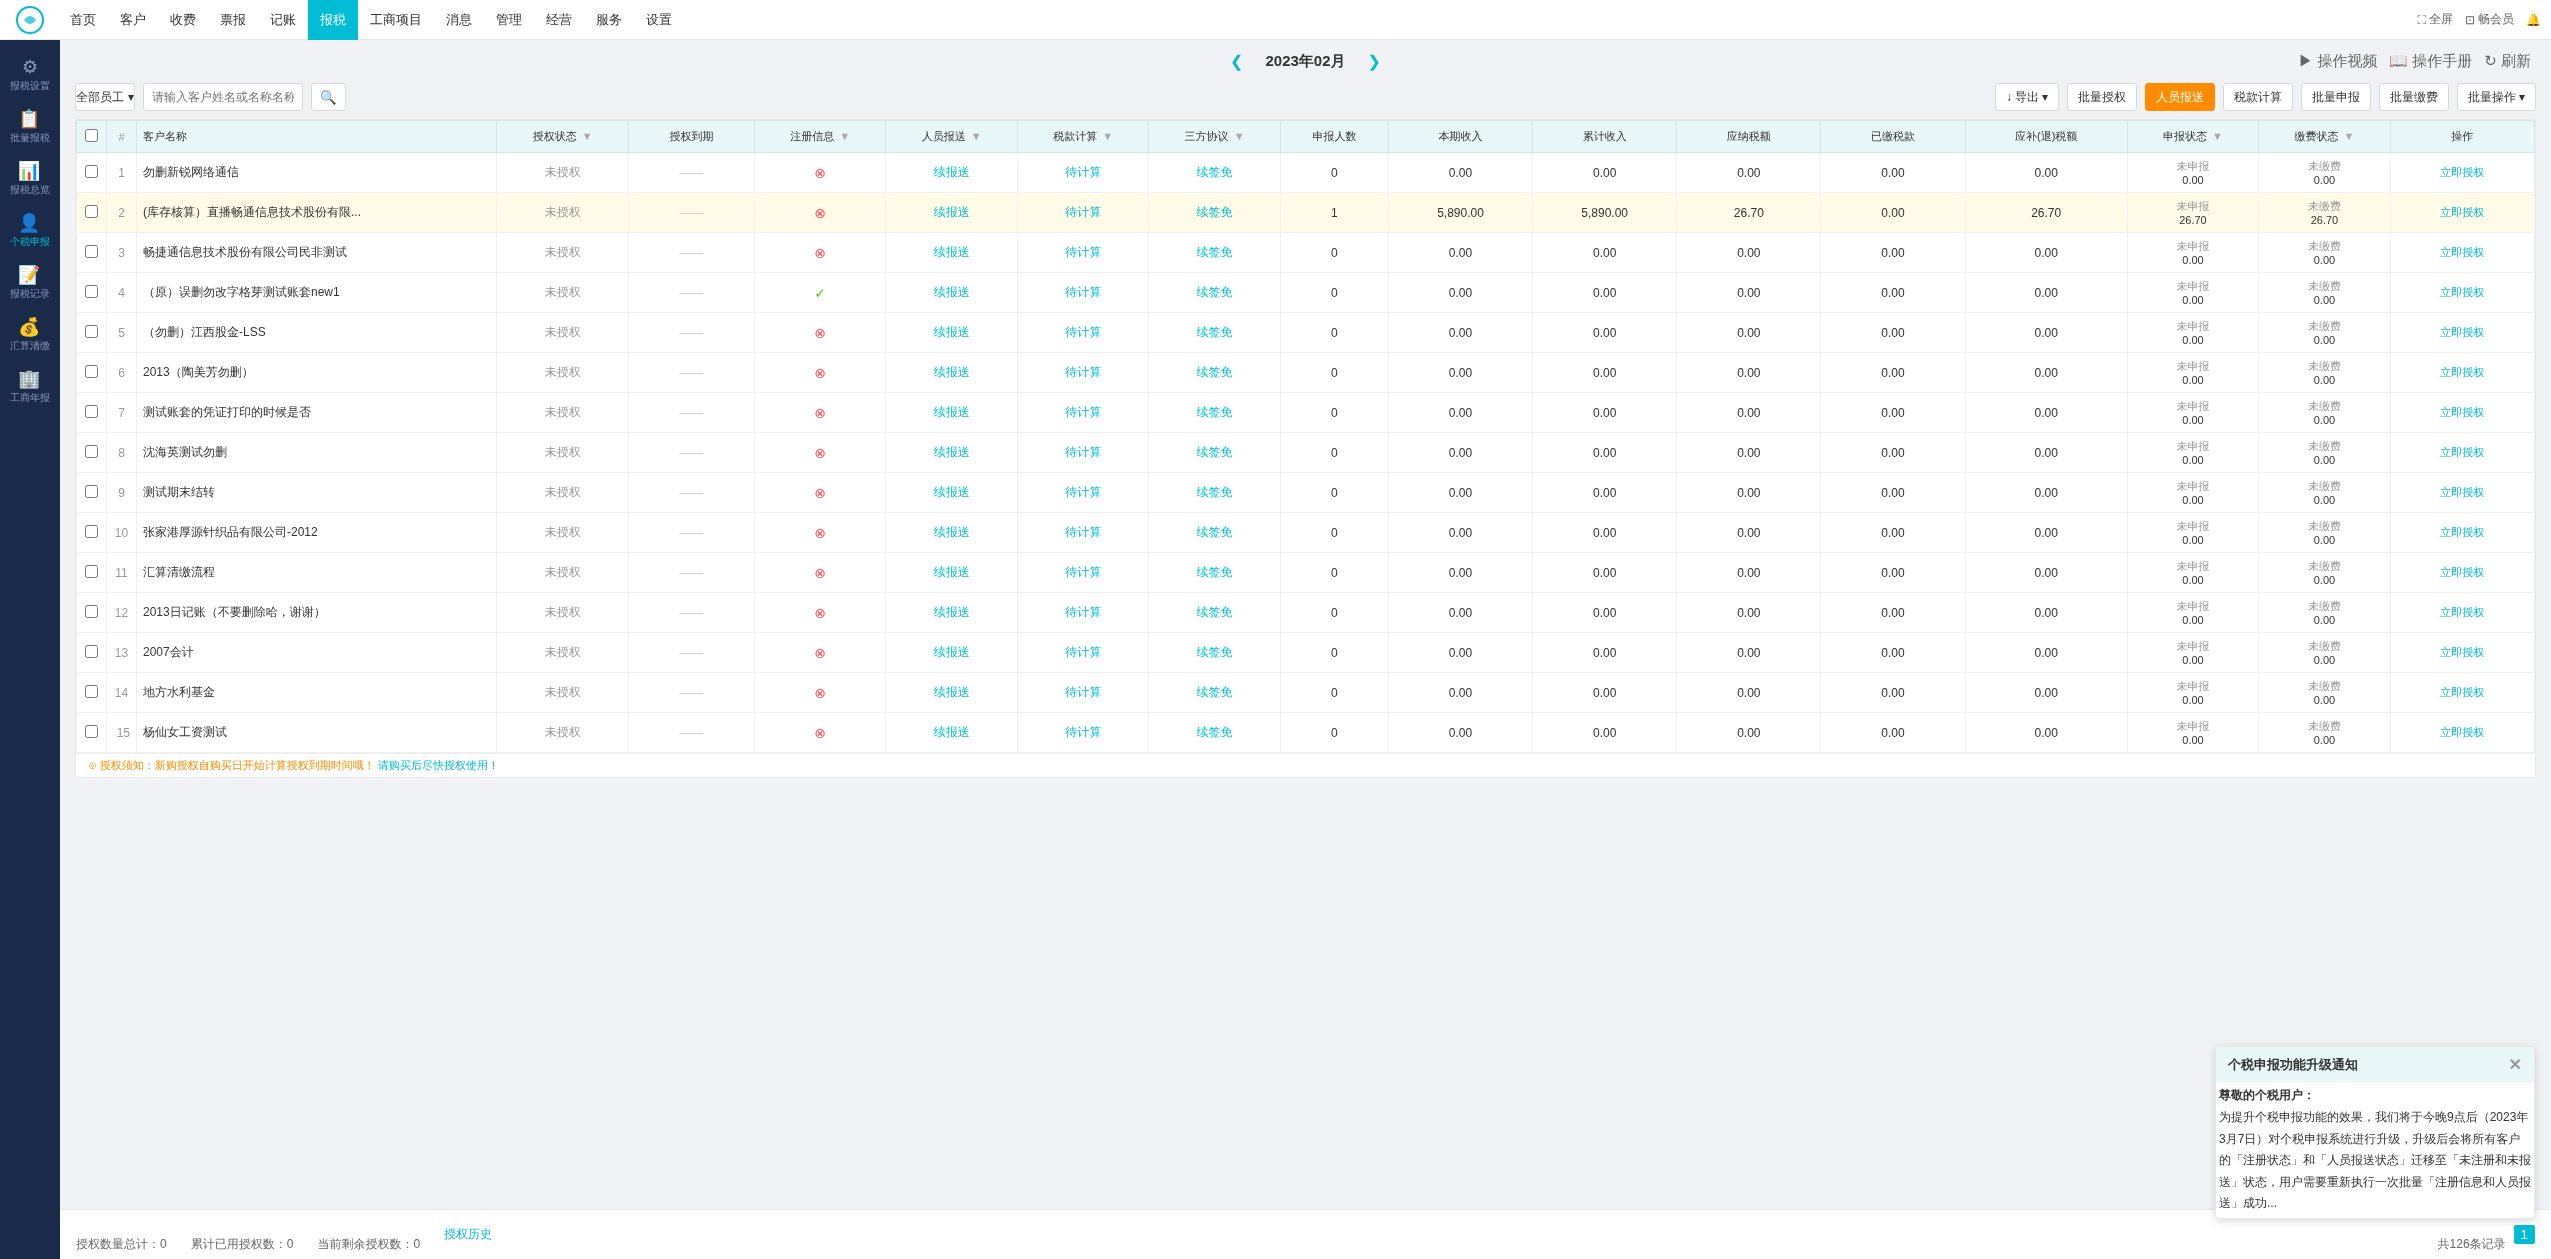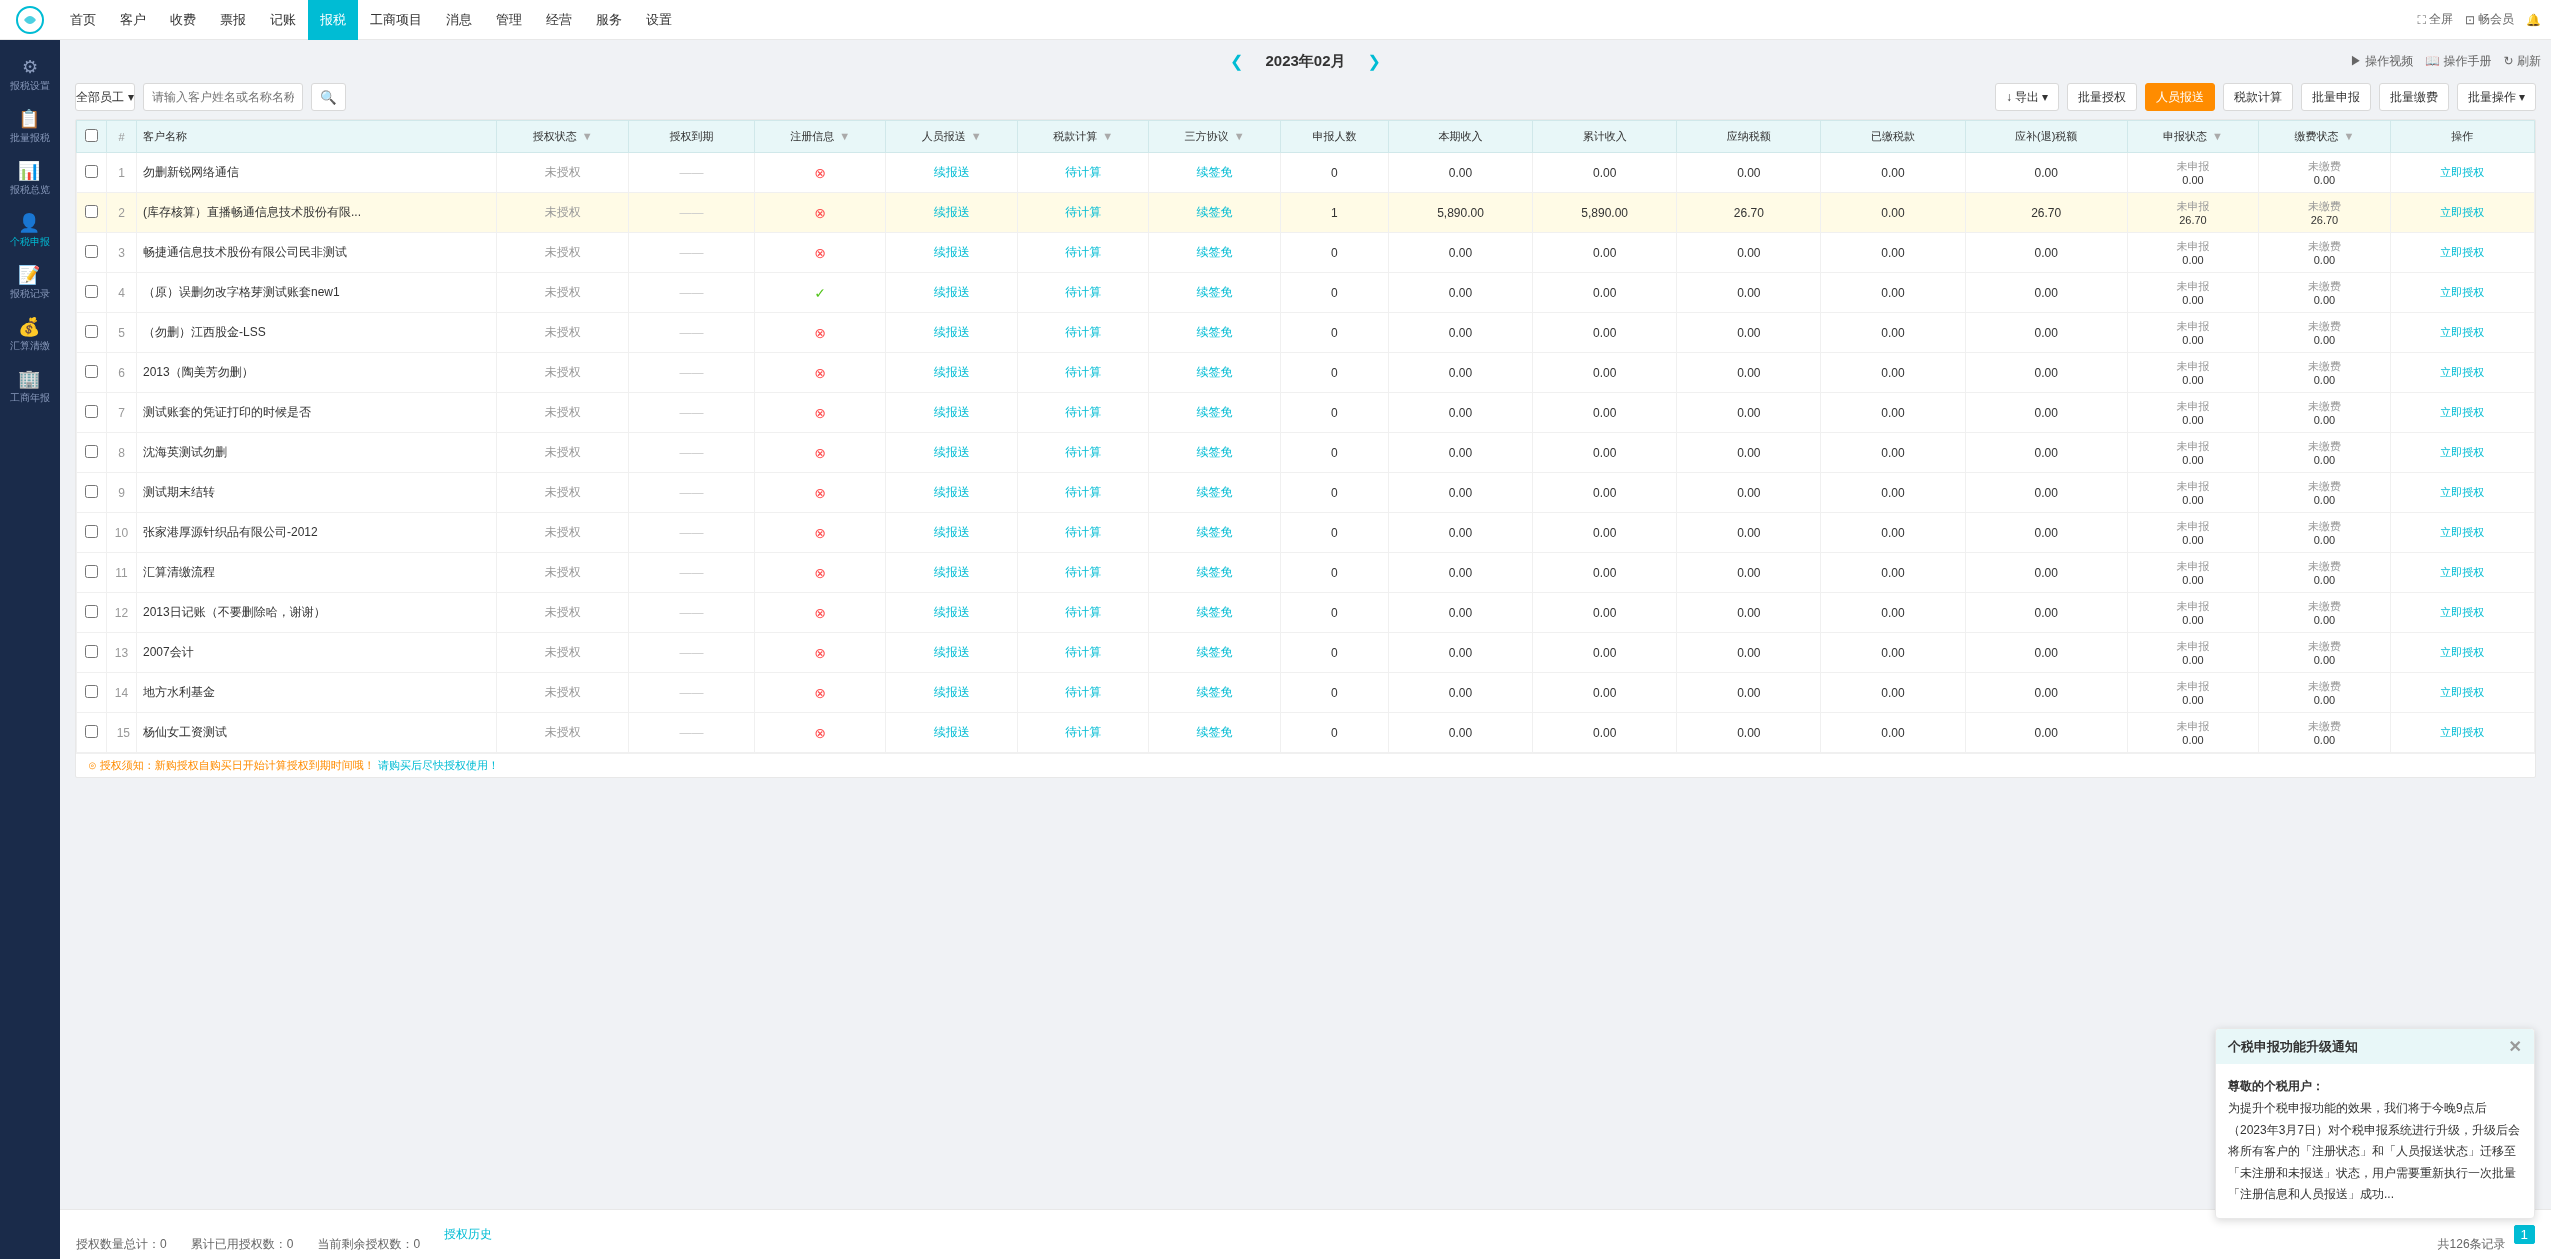--- a/index.html
+++ b/index.html
@@ -63,21 +63,21 @@
     .bottom-bar span { display: flex; align-items: center; gap: 4px; margin-top: 20px; }
     .bottom-bar a { color: #00bcd4; text-decoration: none; }
     .bottom-bar .right { margin-left: auto; display: flex; align-items: center; gap: 8px; }
     .pagination { display: flex; align-items: center; gap: 4px; }
     .pagination .page-num { border: 1px solid #d9d9d9; padding: 1px 6px; border-radius: 2px; cursor: pointer; background: #fff; }
     .pagination .page-num.active { background: #00bcd4; color: #fff; border-color: #00bcd4; }
     
     
     .notice-panel { position: fixed; right: 16px; bottom: 40px; width: 320px; background: #fff; border: 1px solid #e8e8e8; border-radius: 4px; box-shadow: 0 2px 8px rgba(0,0,0,0.15); z-index: 200; }
     .notice-header { background: #e8f7f8; padding: 8px 12px; display: flex; align-items: center; justify-content: space-between; font-size: 13px; font-weight: bold; color: #333; border-radius: 4px 4px 0 0; }
-    .notice-body { padding: 12px; font-size: 12px; line-height: 1.8; color: #333; max-height: 180px; overflow-y: auto; }
+    .notice-body { padding: 3px; font-size: 12px; line-height: 1.8; color: #333; max-height: 180px; overflow-y: auto; }
     .notice-body strong { color: #333; }
     .notice-close { cursor: pointer; color: #999; font-size: 16px; }
     
     .warn-text { color: #ff8c00; font-size: 11px; padding: 4px 0; }
     .warn-text a { color: #00bcd4; }
 
     .checkbox-col { width: 30px; }
     .num-col { width: 30px; color: #999; }
     
     .table-wrapper { max-height: calc(100vh - 40px - 170px); overflow-y: auto; overflow-x: auto; }
@@ -141,21 +141,21 @@
     <span class="label">工商年报</span>
   </div>
 </div>
 
 <div class="main-content">
 
   <div class="period-nav">
     <button class="arrow-btn">❮</button>
     <span class="period-text">2023年02月</span>
     <button class="arrow-btn">❯</button>
-    <div style="position:absolute;right:10px;display:flex;gap:12px;font-size:12px;color:#666;">
+    <div style="position:absolute;right:20px;display:flex;gap:12px;font-size:15px;color:#666;">
       <span style="cursor:pointer;">▶ <span>操作视频</span></span>
       <span style="cursor:pointer;">📖 <span>操作手册</span></span>
       <span style="cursor:pointer;">↻ <span>刷新</span></span>
     </div>
   </div>
 
   <div class="action-bar">
     <div class="filter-select">
       <span>全部员工</span>
       <span>▾</span>

